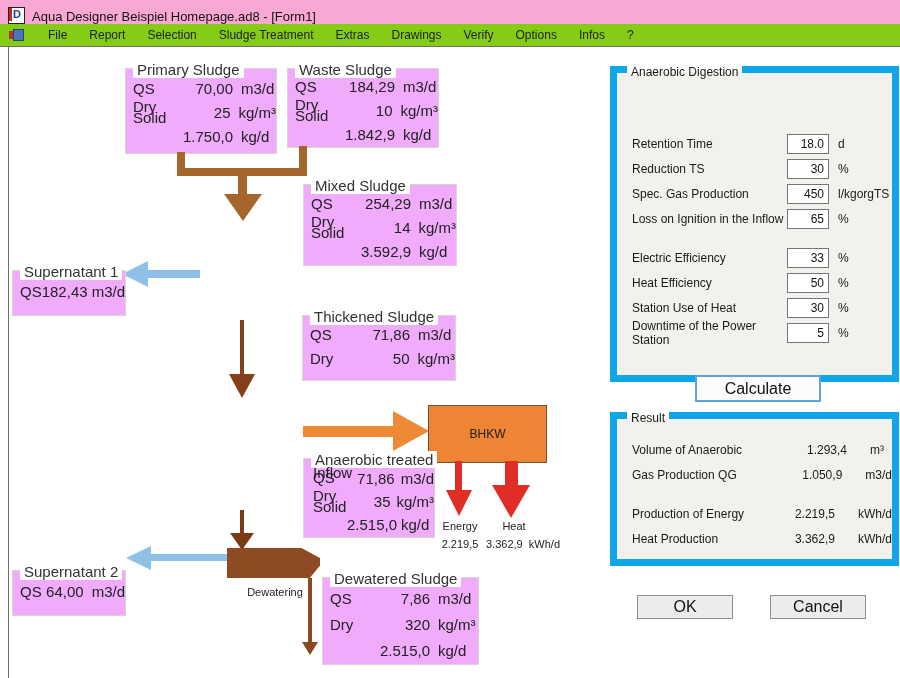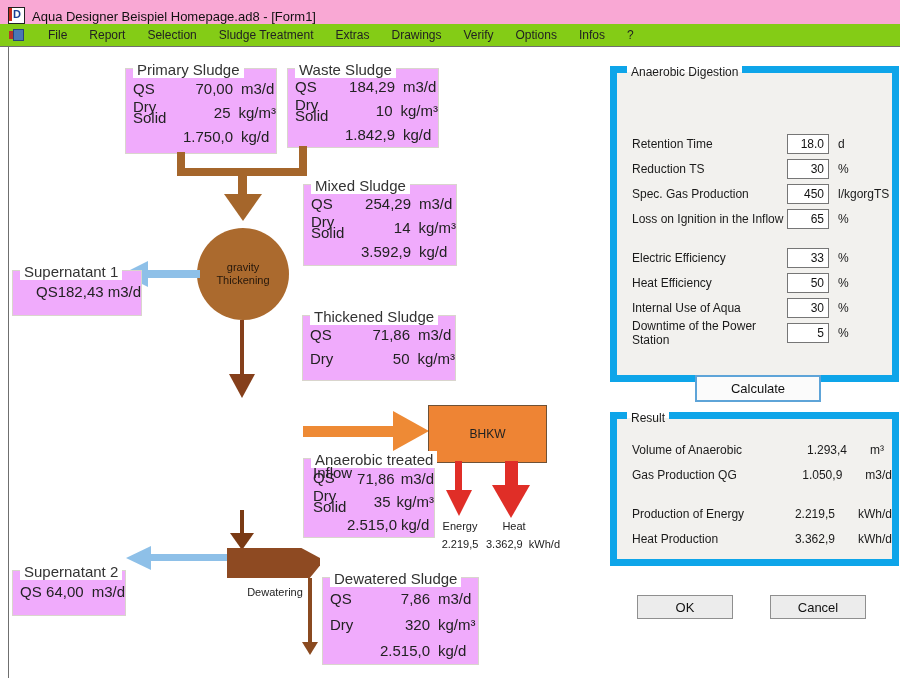--- a/index.html
+++ b/index.html
@@ -60,21 +60,21 @@
   .frow input{width:36px;height:18px;border:1px solid #767676;background:#fff;text-align:right;
         padding:0 4px 0 0;font-size:12px;font-family:"Liberation Sans",sans-serif;color:#111;}
   .frow .unit{margin-left:9px;white-space:nowrap;}
   .fspacer{height:14px;}
   .rrows{padding:18px 0 0 15px;}
   .rrow{display:flex;align-items:center;height:25px;}
   .rrow .lbl{width:163px;}
   .rrow .val{width:52px;text-align:right;}
   .rrow .unit{margin-left:23px;white-space:nowrap;}
   .rspacer{height:14px;}
-  .btn{position:absolute;font-size:13px;font-family:"Liberation Sans",sans-serif;color:#111;
+  .btn{position:absolute;font-size:16px;font-family:"Liberation Sans",sans-serif;color:#111;
        background:#ececec;border:1px solid #8f8f8f;display:flex;align-items:center;justify-content:center;cursor:default;}
   .btn-calc{left:695px;top:375px;width:122px;height:23px;background:#fbfbfb;border:2px solid #5ea4d8;}
   .btn-ok{left:637px;top:595px;width:94px;height:22px;}
   .btn-cancel{left:770px;top:595px;width:94px;height:22px;}
   .eh-val{position:absolute;font-size:11px;color:#222;}
 </style>
 </head>
 <body>
 
 <div class="app">
@@ -165,31 +165,27 @@
         <span class="su">kg/m³</span>
       </div>
       <div class="srow">
         <span class="sl"></span>
         <span class="sv">3.592,9</span>
         <span class="su">kg/d</span>
       </div>
     </div>
   </div>
 
-  <div class="circle" style="left:197px;top:228px;width:92px;height:92px;">
-    <span>gravity</span>
-    <span>Thickening</span>
-  </div>
 
   <div>
     <div class="shaft" style="left:146px;top:270px;width:54px;height:8px;background:#8ec0e8;"></div>
     <div class="tri" style="left:122px;top:261px;border-top:13px solid transparent;border-bottom:13px solid transparent;border-right:26px solid #8ec0e8;"></div>
   </div>
 
-  <div class="sbox" style="left:12px;top:270px;width:112px;height:44px;padding-left:16px;">
+  <div class="sbox" style="left:12px;top:270px;width:112px;height:44px;">
     <span class="sbox-title">Supernatant 1</span>
     <div class="sbody" style="padding-top:8px;">
       <div class="srow">
         <span class="sl narrow">QS</span>
         <span class="sv small">182,43</span>
         <span class="su">m3/d</span>
       </div>
     </div>
   </div>
 
@@ -343,21 +339,21 @@
         <span class="lbl">Electric Efficiency</span>
         <input type="text" value="33" style="">
         <span class="unit">%</span>
       </div>
       <div class="frow">
         <span class="lbl">Heat Efficiency</span>
         <input type="text" value="50" style="">
         <span class="unit">%</span>
       </div>
       <div class="frow">
-        <span class="lbl">Internal Use of Aqua</span>
+        <span class="lbl">Station Use of Heat</span>
         <input type="text" value="30" style="">
         <span class="unit">%</span>
       </div>
       <div class="frow">
         <span class="lbl">Downtime of the Power Station</span>
         <input type="text" value="5" style="">
         <span class="unit">%</span>
       </div>
     </div>
   </div>

